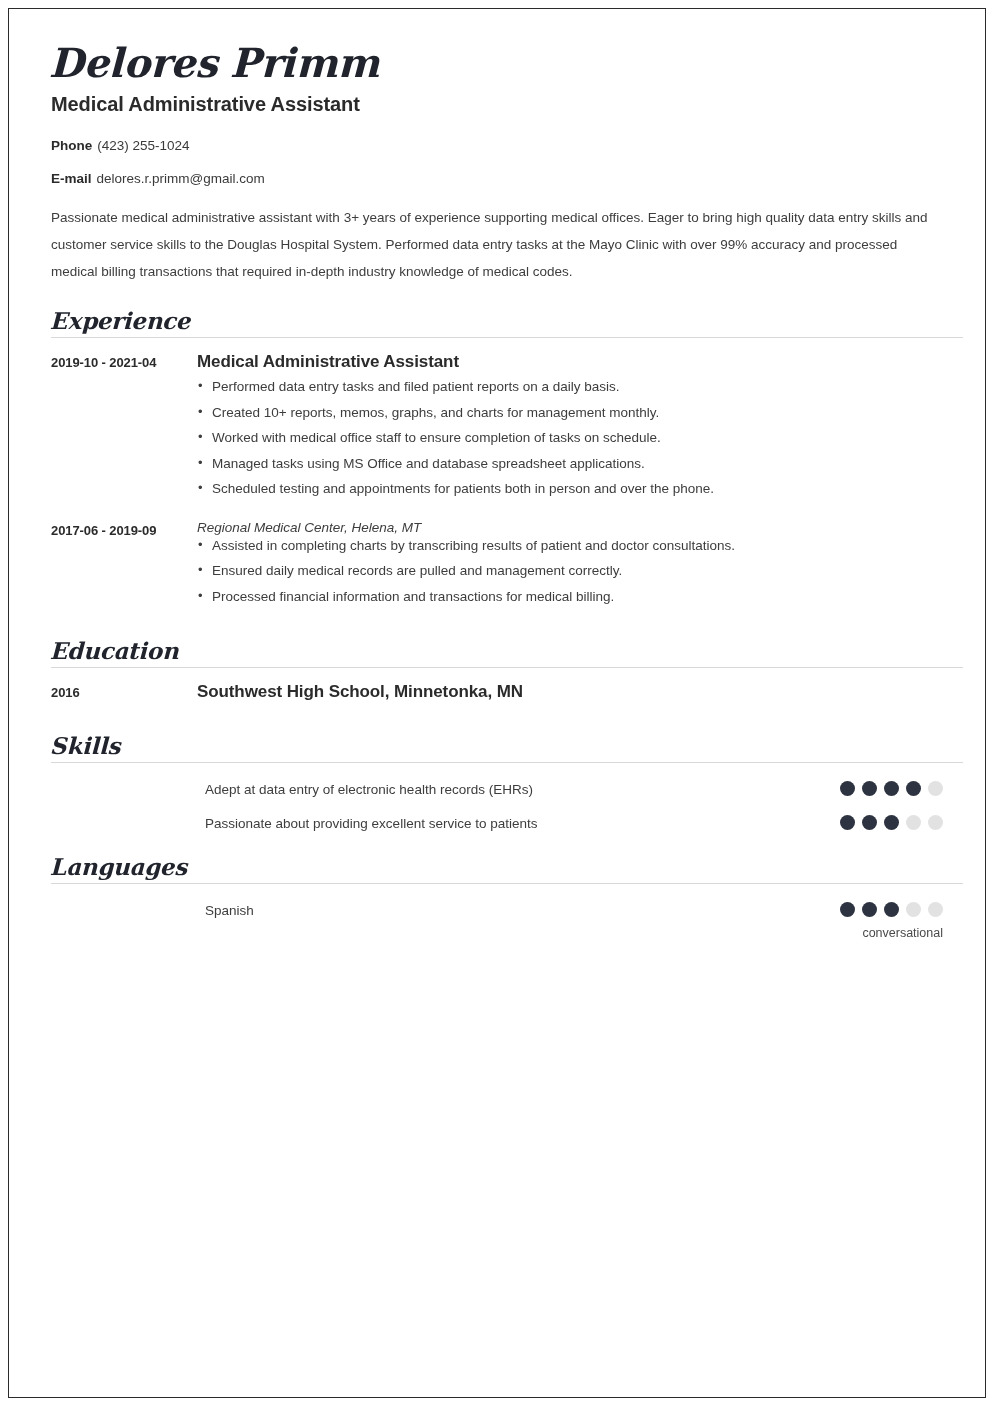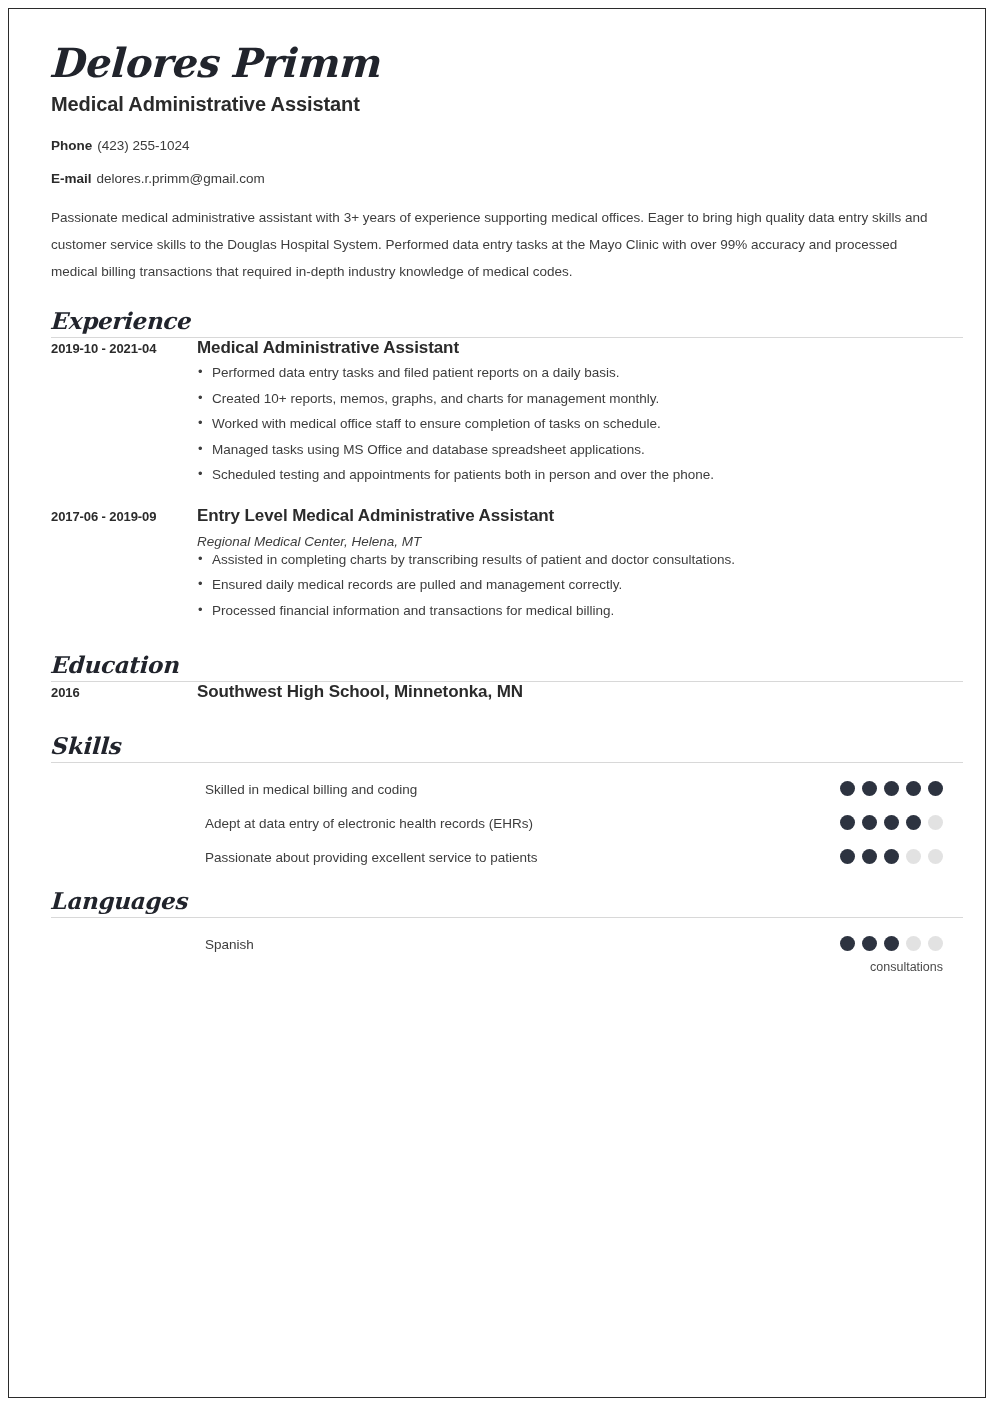--- a/index.html
+++ b/index.html
@@ -86,20 +86,21 @@
   .rule {
     height: 1px;
     background: #d8d8d8;
     margin: 0 0 0 8px;
     width: 912px;
   }
 
   
   .entry {
     display: flex;
+    margin-top: 14px;
   }
   .entry.tight { margin-top: 12px; }
   .col-left {
     width: 154px;
     flex: 0 0 154px;
     padding-left: 8px;
     box-sizing: border-box;
     font-size: 13px;
     font-weight: bold;
     color: #2b2b2b;
@@ -224,21 +225,20 @@
             <li>Worked with medical office staff to ensure completion of tasks on schedule.</li>
             <li>Managed tasks using MS Office and database spreadsheet applications.</li>
             <li>Scheduled testing and appointments for patients both in person and over the phone.</li>
           </ul>
         </div>
       </div>
 
       <div class="entry tight">
         <div class="col-left">2017-06 - 2019-09</div>
         <div class="col-right">
-          <div class="entry-title">Entry Level Medical Administrative Assistant</div>
           <div class="entry-sub">Regional Medical Center, Helena, MT</div>
           <ul class="bullets">
             <li>Assisted in completing charts by transcribing results of patient and doctor consultations.</li>
             <li>Ensured daily medical records are pulled and management correctly.</li>
             <li>Processed financial information and transactions for medical billing.</li>
           </ul>
         </div>
       </div>
     </div>
 
@@ -251,33 +251,20 @@
         <div class="col-right">
           <div class="entry-title">Southwest High School, Minnetonka, MN</div>
         </div>
       </div>
     </div>
 
     <div class="section">
       <div class="section-head">Skills</div>
       <div class="rule"></div>
 
-      <div class="rated-row">
-        <div class="rated-spacer"></div>
-        <div class="rated-label">Skilled in medical billing and coding</div>
-        <div class="rated-meter">
-          <div class="dots">
-              <span class="dot on"></span>
-              <span class="dot on"></span>
-              <span class="dot on"></span>
-              <span class="dot on"></span>
-              <span class="dot on"></span>
-            </div>
-        </div>
-      </div>
 
       <div class="rated-row">
         <div class="rated-spacer"></div>
         <div class="rated-label">Adept at data entry of electronic health records (EHRs)</div>
         <div class="rated-meter">
           <div class="dots">
               <span class="dot on"></span>
               <span class="dot on"></span>
               <span class="dot on"></span>
               <span class="dot on"></span>
@@ -309,19 +296,19 @@
         <div class="rated-spacer"></div>
         <div class="rated-label">Spanish</div>
         <div class="rated-meter">
           <div class="dots">
               <span class="dot on"></span>
               <span class="dot on"></span>
               <span class="dot on"></span>
               <span class="dot"></span>
               <span class="dot"></span>
             </div>
-          <div class="level-note">consultations</div>
+          <div class="level-note">conversational</div>
         </div>
       </div>
     </div>
 
   </div>
 </div>
 
 </body></html>

